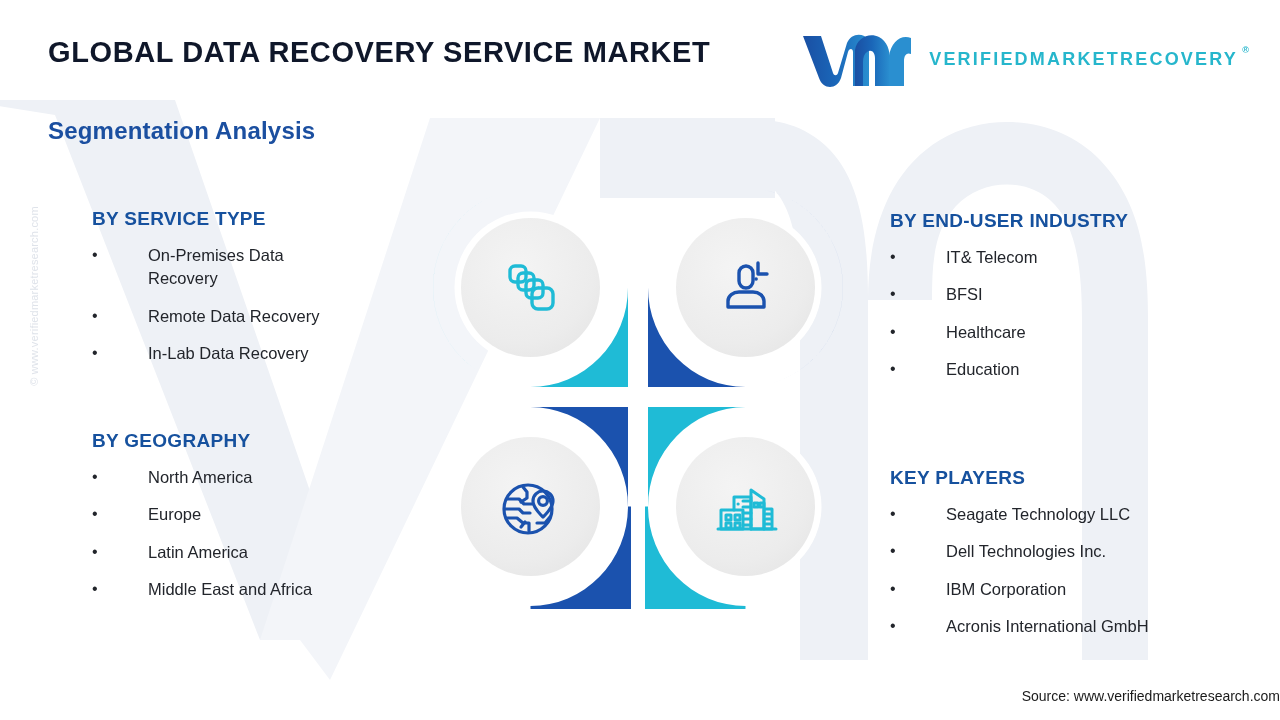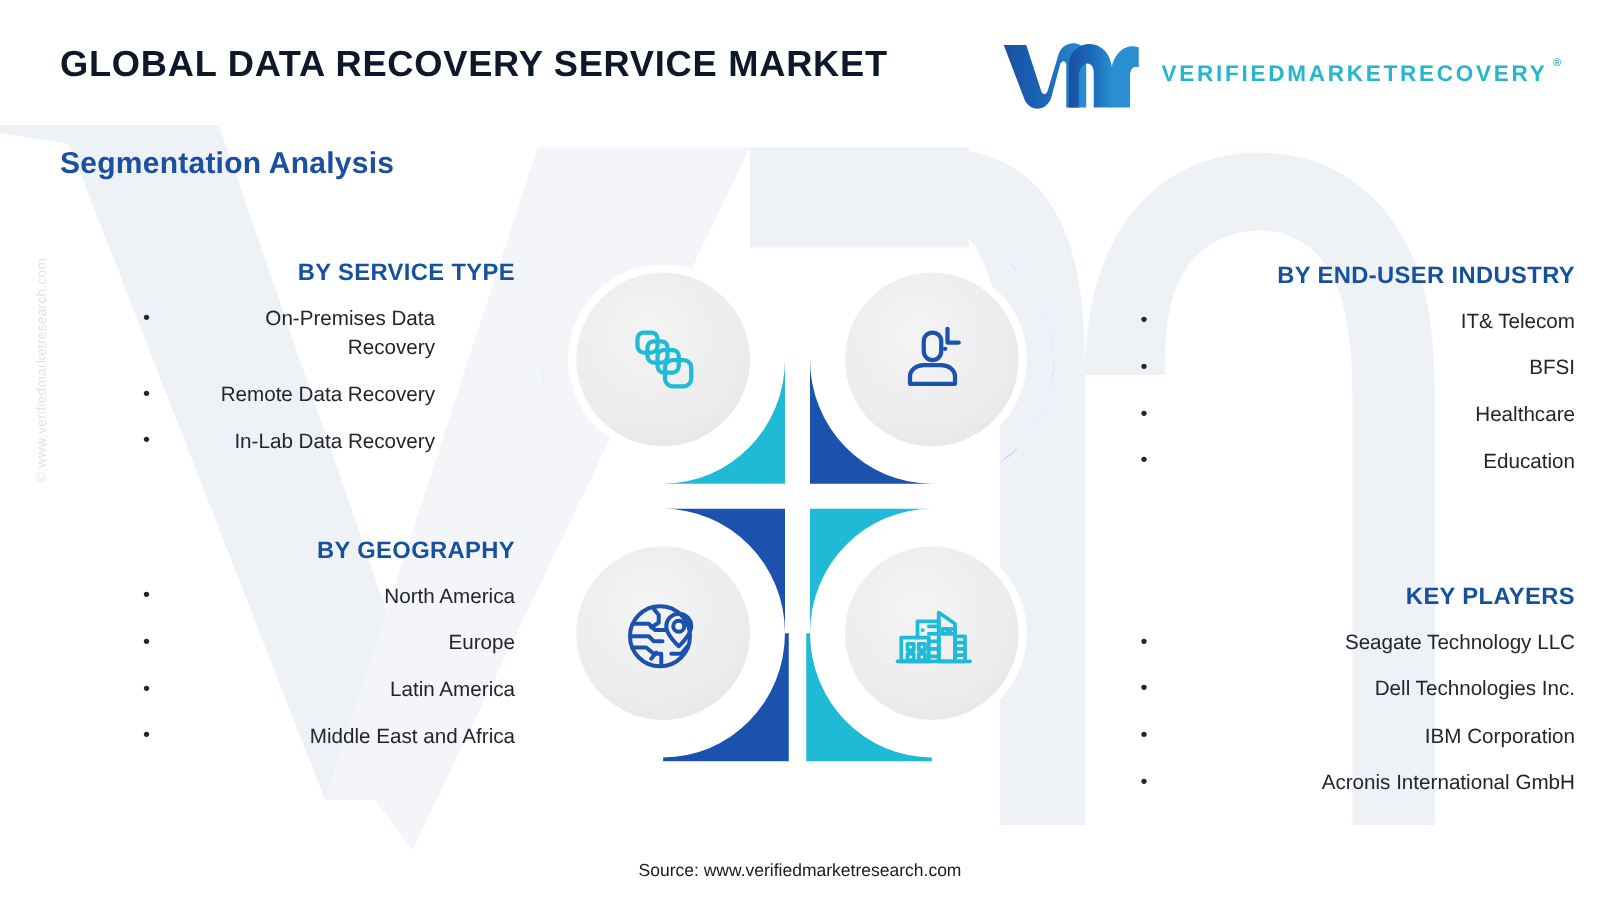--- a/index.html
+++ b/index.html
@@ -94,21 +94,20 @@
     font-size: 9px !important;
     font-weight: bold;
     letter-spacing: 0 !important;
     color: #26b6cc;
   }
 
   
   .col {
     position: absolute;
     z-index: 3;
-    text-align: right;
   }
   .col-left  { left: 92px;  width: 320px; }
   .col-right { left: 890px; width: 370px; }
 
   .seg-service  { top: 208px; }
   .seg-geo      { top: 430px; }
   .seg-industry { top: 210px; }
   .seg-players  { top: 467px; }
 
   .seg-heading {
@@ -185,21 +184,21 @@
     align-items: center;
     justify-content: center;
   }
 
   
   .source-note {
     position: absolute;
     left: 0;
     right: 0;
     top: 688px;
-    text-align: center;
+    text-align: right;
     font-size: 14px;
     color: #1a1a1a;
     z-index: 3;
   }
 </style>
 </head>
 <body>
 
 <svg class="bg-watermark" viewBox="0 0 1280 720">
 

